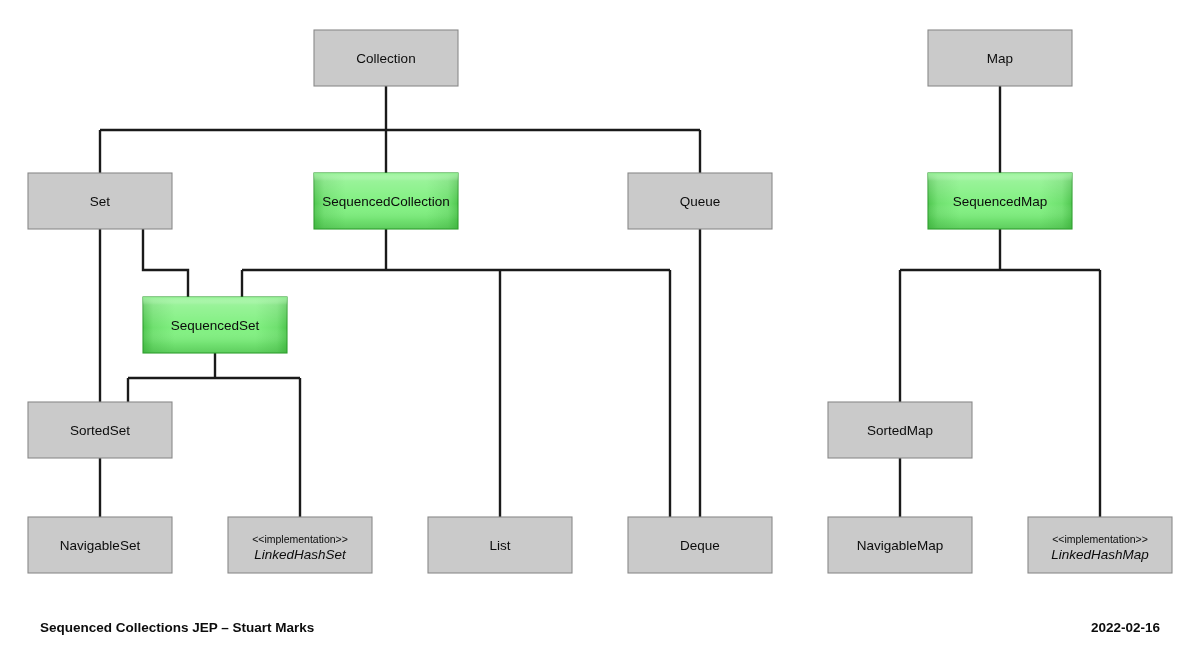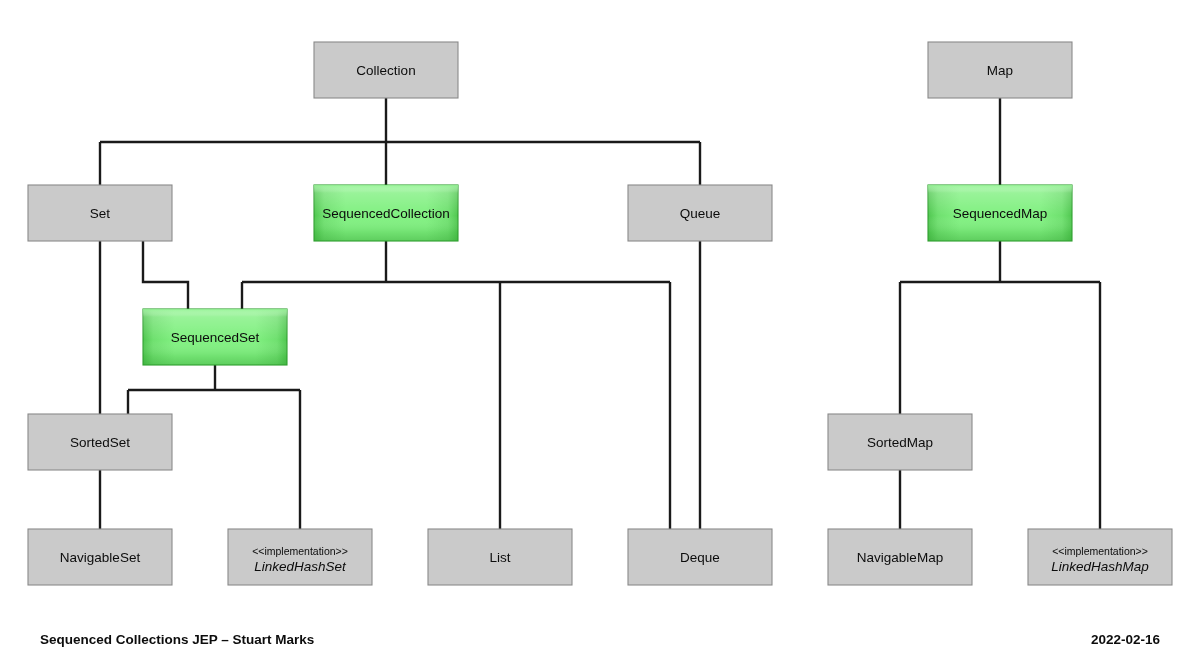--- a/index.html
+++ b/index.html
@@ -9,21 +9,21 @@
   }
   body {
     width: 1200px;
     height: 667px;
     font-family: "Liberation Sans", sans-serif;
     position: relative;
     overflow: hidden;
   }
   #diagram-root {
     position: absolute;
-    left: 0; top: 12px;
+    left: 0; top: 0;
     width: 1200px;
     height: 520px;
   }
   svg.canvas {
     display: block;
     width: 1200px;
     height: 667px;
   }
   .edge {
     stroke: #1a1a1a;

